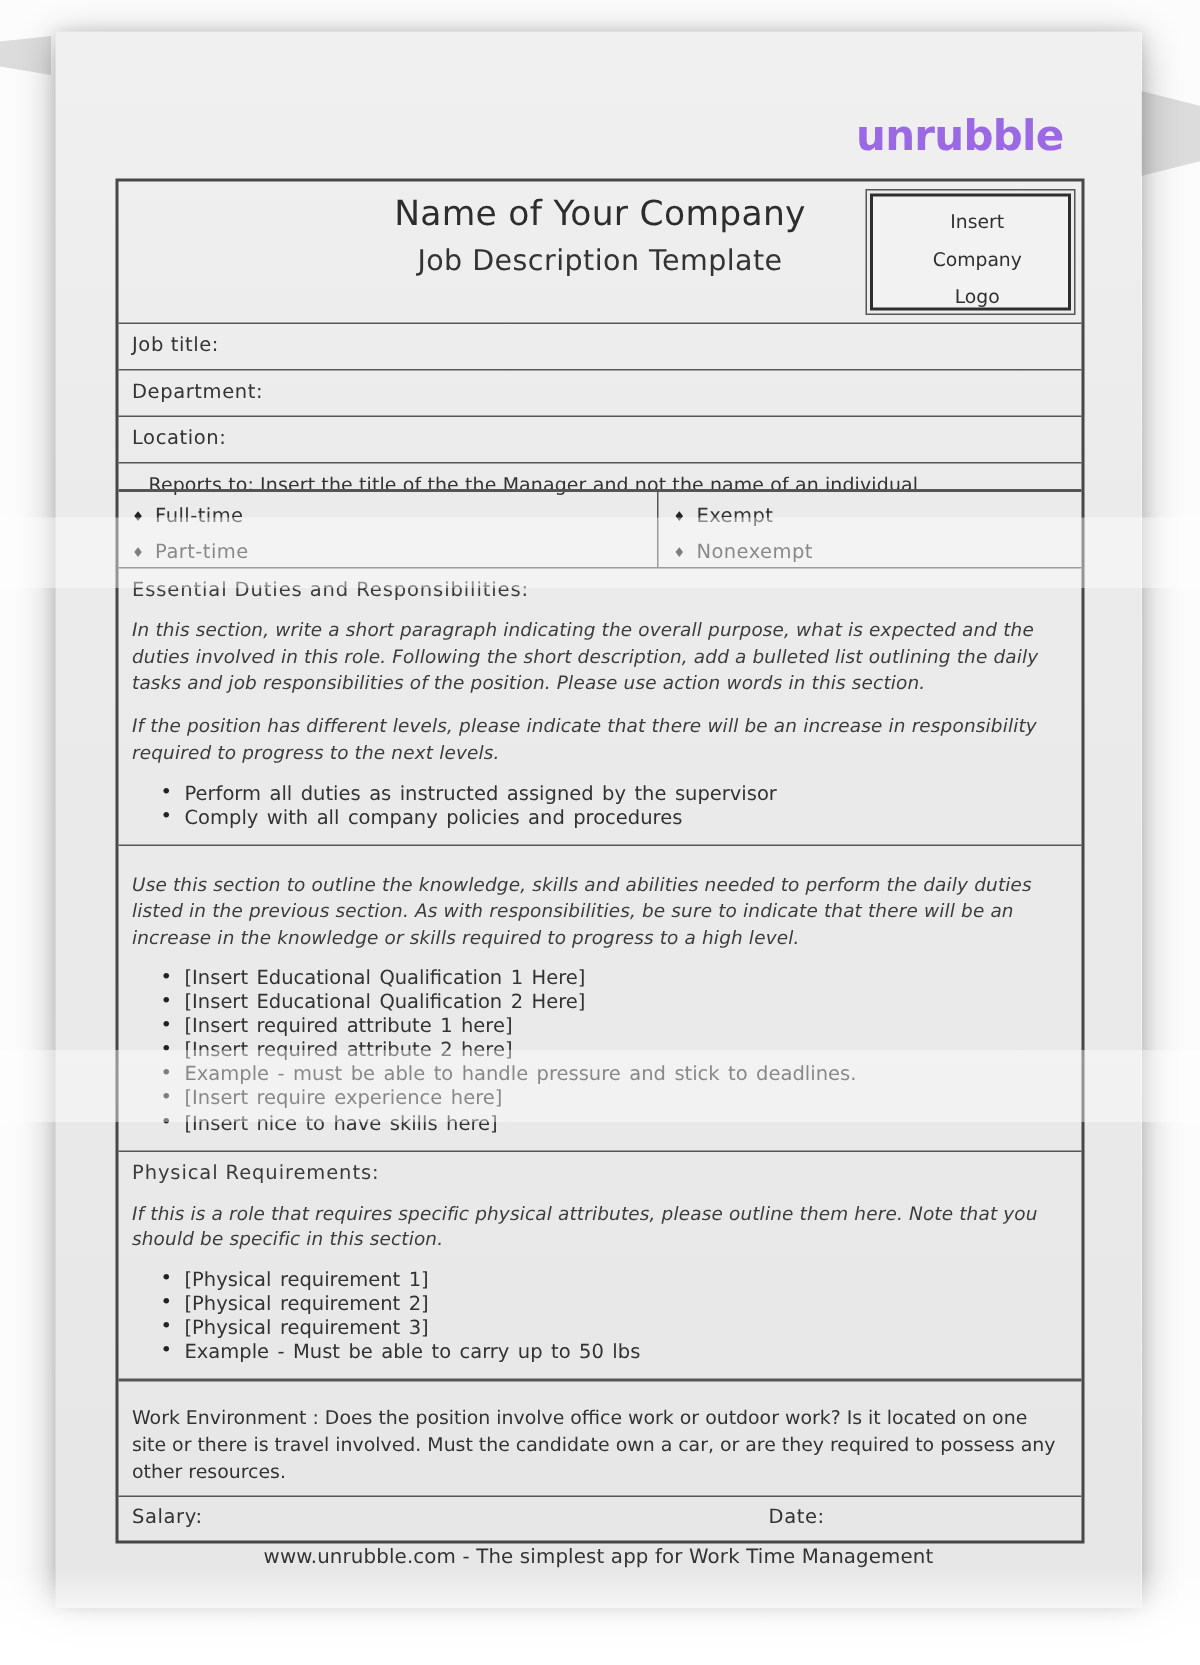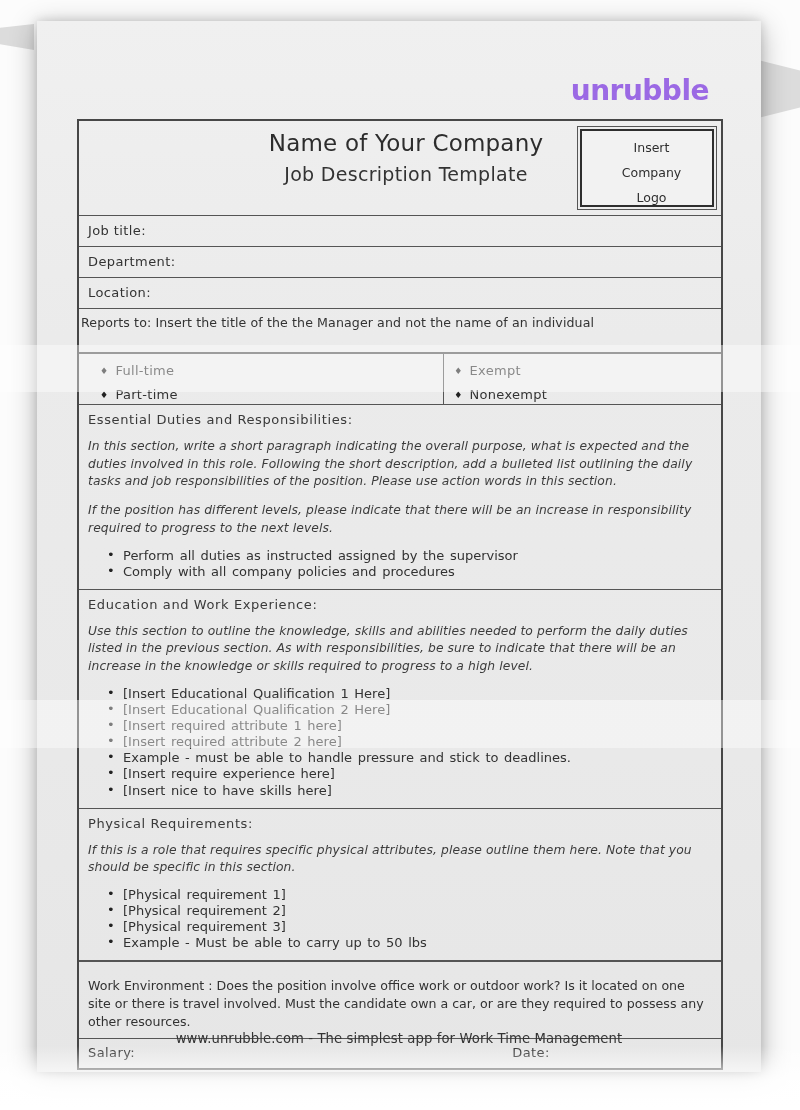--- a/index.html
+++ b/index.html
@@ -47,21 +47,21 @@
 
   .doc-table {
     position: absolute;
     left: 40px;
     top: 98px;
     width: 646px;
     border: 2px solid #474747;
     color: #333;
   }
 
-  .row { border-top: 1px solid #555; position: relative; padding-left: 12px; }
+  .row { border-top: 1px solid #555; position: relative; }
   .row:first-child { border-top: none; }
 
   
   .r-header { height: 94px; text-align: center; }
   .company-title { padding-top: 9px; font-size: 23px; color: #2d2d2d; letter-spacing: 0.2px; }
   .doc-title { margin-top: 7px; font-size: 19px; color: #333; letter-spacing: 0.3px; }
   .logo-box {
     position: absolute;
     top: 5px;
     right: 4px;
@@ -77,21 +77,21 @@
     border: 2px solid #2e2e2e;
     background: #f2f2f2;
     padding: 4px 0 0 9px;
     font-size: 12.5px;
     color: #2f2f2f;
   }
   .logo-box-inner div { line-height: 25px; }
 
   
   .r-simple { height: 31px; line-height: 29px; padding: 0 9px; font-size: 13px; letter-spacing: 0.4px; }
-  .r-reports { height: 44px; line-height: 28px; padding: 0 2px; font-size: 12.6px; letter-spacing: 0.1px; }
+  .r-reports { height: 18px; line-height: 28px; padding: 0 20px; font-size: 12.6px; letter-spacing: 0.1px; }
 
   
   .r-employment { display: flex; height: 52px; font-size: 13px; letter-spacing: 0.3px; border-top-width: 2px; }
   .emp-col { padding: 5px 0 0 9px; }
   .emp-col.left { width: 55.9%; }
   .emp-col.right { flex: 1; border-left: 1px solid #555; padding-left: 10px; }
   .emp-line { line-height: 23px; }
   .diamond { font-size: 9px; vertical-align: 1px; margin-right: 7px; color: #222; }
 
   
@@ -216,21 +216,20 @@
         <div class="sec-heading">Essential Duties and Responsibilities:</div>
         <p class="sec-para">In this section, write a short paragraph indicating the overall purpose, what is expected and the duties involved in this role. Following the short description, add a bulleted list outlining the daily tasks and job responsibilities of the position.  Please use action words in this section.</p>
         <p class="sec-para">If the position has different levels, please indicate that there will be an increase in responsibility required to progress to the next levels.</p>
         <ul class="sec-bullets">
           <li>Perform all duties as instructed assigned by the supervisor</li>
           <li>Comply with all company policies and procedures</li>
         </ul>
       </div>
 
       <div class="row r-section">
-        <div class="sec-heading">Education and Work Experience:</div>
         <p class="sec-para">Use this section to outline the knowledge, skills and abilities needed to perform the daily duties listed in the previous section. As with responsibilities, be sure to indicate that there will be an increase in the knowledge or skills required to progress to a high level.</p>
         <ul class="sec-bullets">
           <li>[Insert Educational Qualification 1 Here]</li>
           <li>[Insert Educational Qualification 2 Here]</li>
           <li>[Insert required attribute 1 here]</li>
           <li>[Insert required attribute 2 here]</li>
           <li>Example  - must be able to handle pressure and stick to deadlines.</li>
           <li>[Insert require experience here]</li>
           <li>[Insert nice to have skills here]</li>
         </ul>

